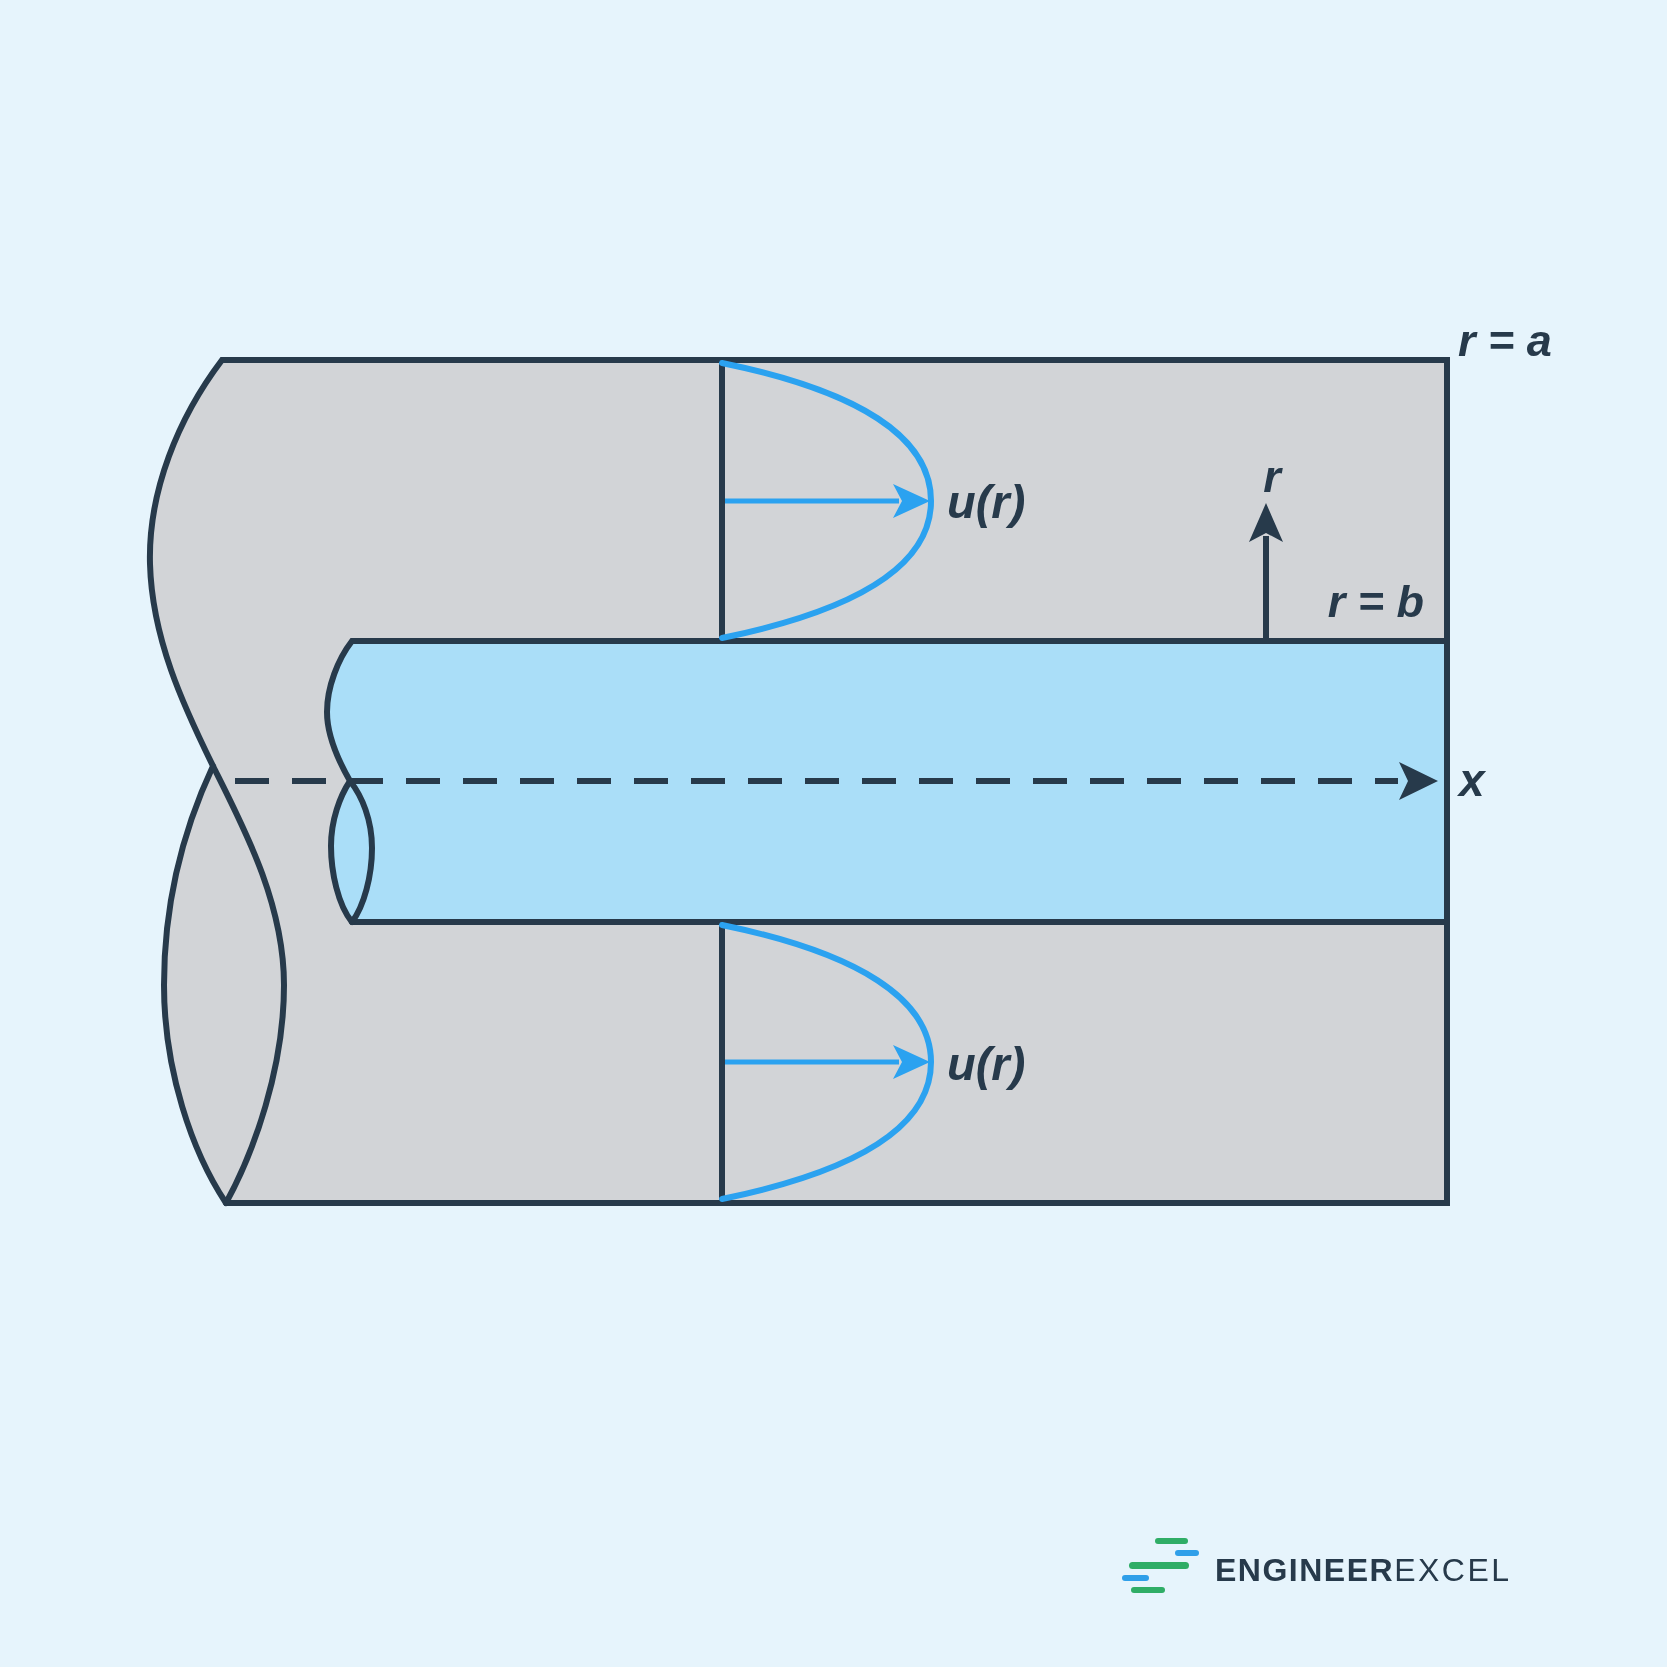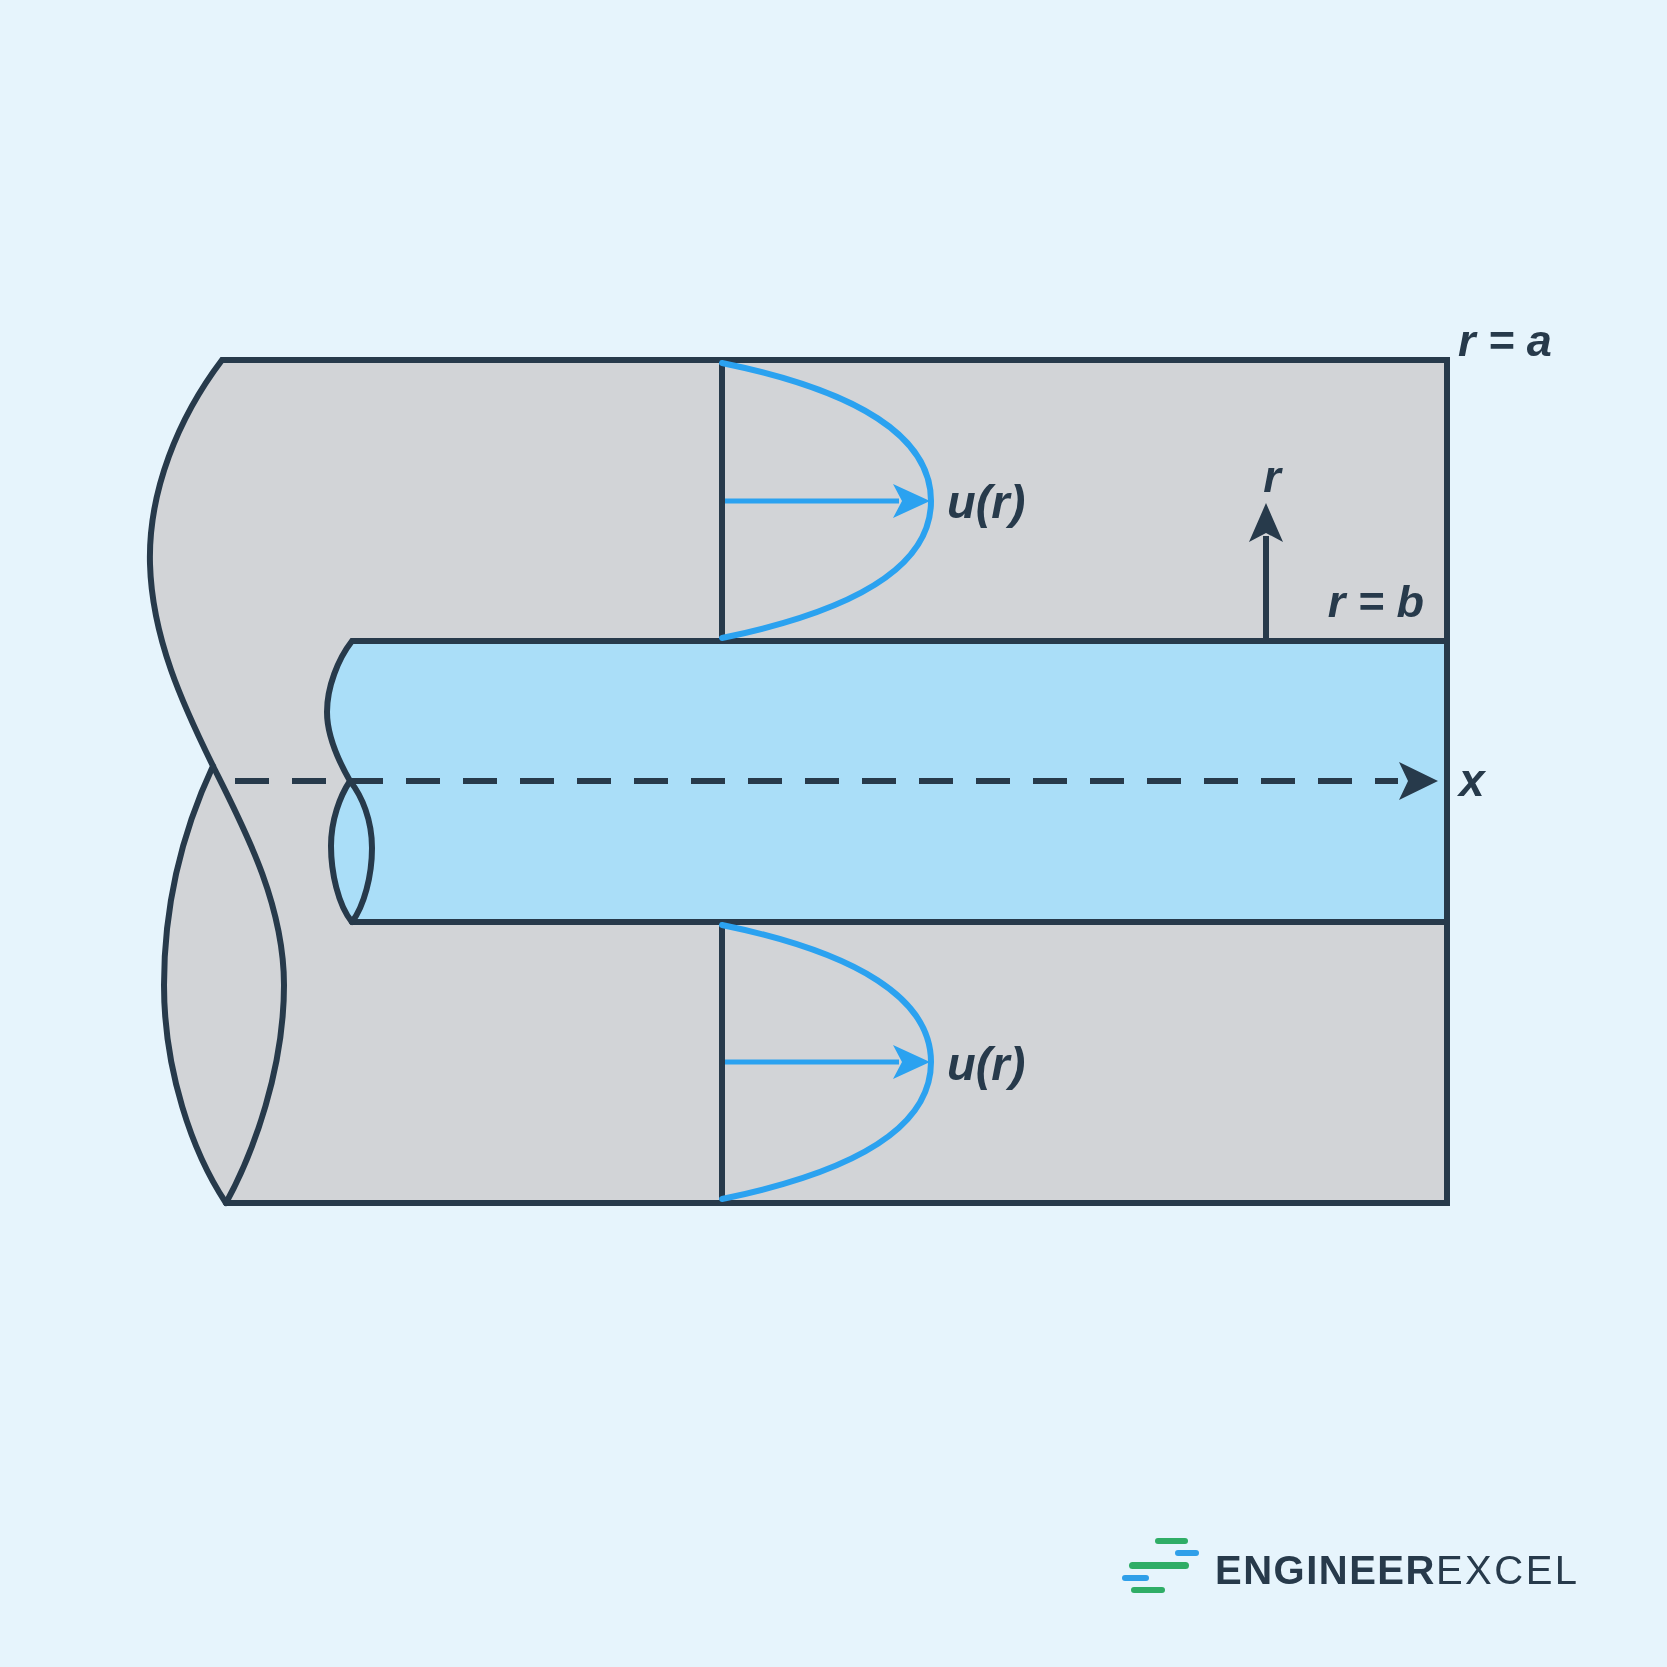--- a/index.html
+++ b/index.html
@@ -30,21 +30,21 @@
   .lbl{fill:var(--outline);font-family:"Liberation Sans",sans-serif;font-style:italic;font-weight:600;}
 
   .logo{position:absolute;left:1115px;top:1518px;width:460px;height:90px;}
   .logo-icon{position:absolute;left:0;top:0;width:95px;height:90px;}
   .logo-bar{position:absolute;height:6px;border-radius:4px;}
   .bar-g1{left:40px;top:20px;width:33px;background:var(--logo-green);}
   .bar-b1{left:60px;top:32px;width:24px;background:var(--logo-blue);}
   .bar-g2{left:14px;top:44px;width:60px;height:7px;background:var(--logo-green);}
   .bar-b2{left:7px;top:57px;width:27px;background:var(--logo-blue);}
   .bar-g3{left:16px;top:69px;width:34px;background:var(--logo-green);}
-  .logo-text{position:absolute;left:100px;top:37px;font-size:40px;line-height:30px;
+  .logo-text{position:absolute;left:100px;top:37px;font-size:32px;line-height:30px;
     color:var(--outline);letter-spacing:1.5px;white-space:nowrap;}
   .logo-text .bold{font-weight:800;}
   .logo-text .light{font-weight:400;letter-spacing:2.5px;}
 </style>
 </head>
 <body>
 
 <div class="stage">
   <svg width="1667" height="1667" viewBox="0 0 1667 1667">
 

